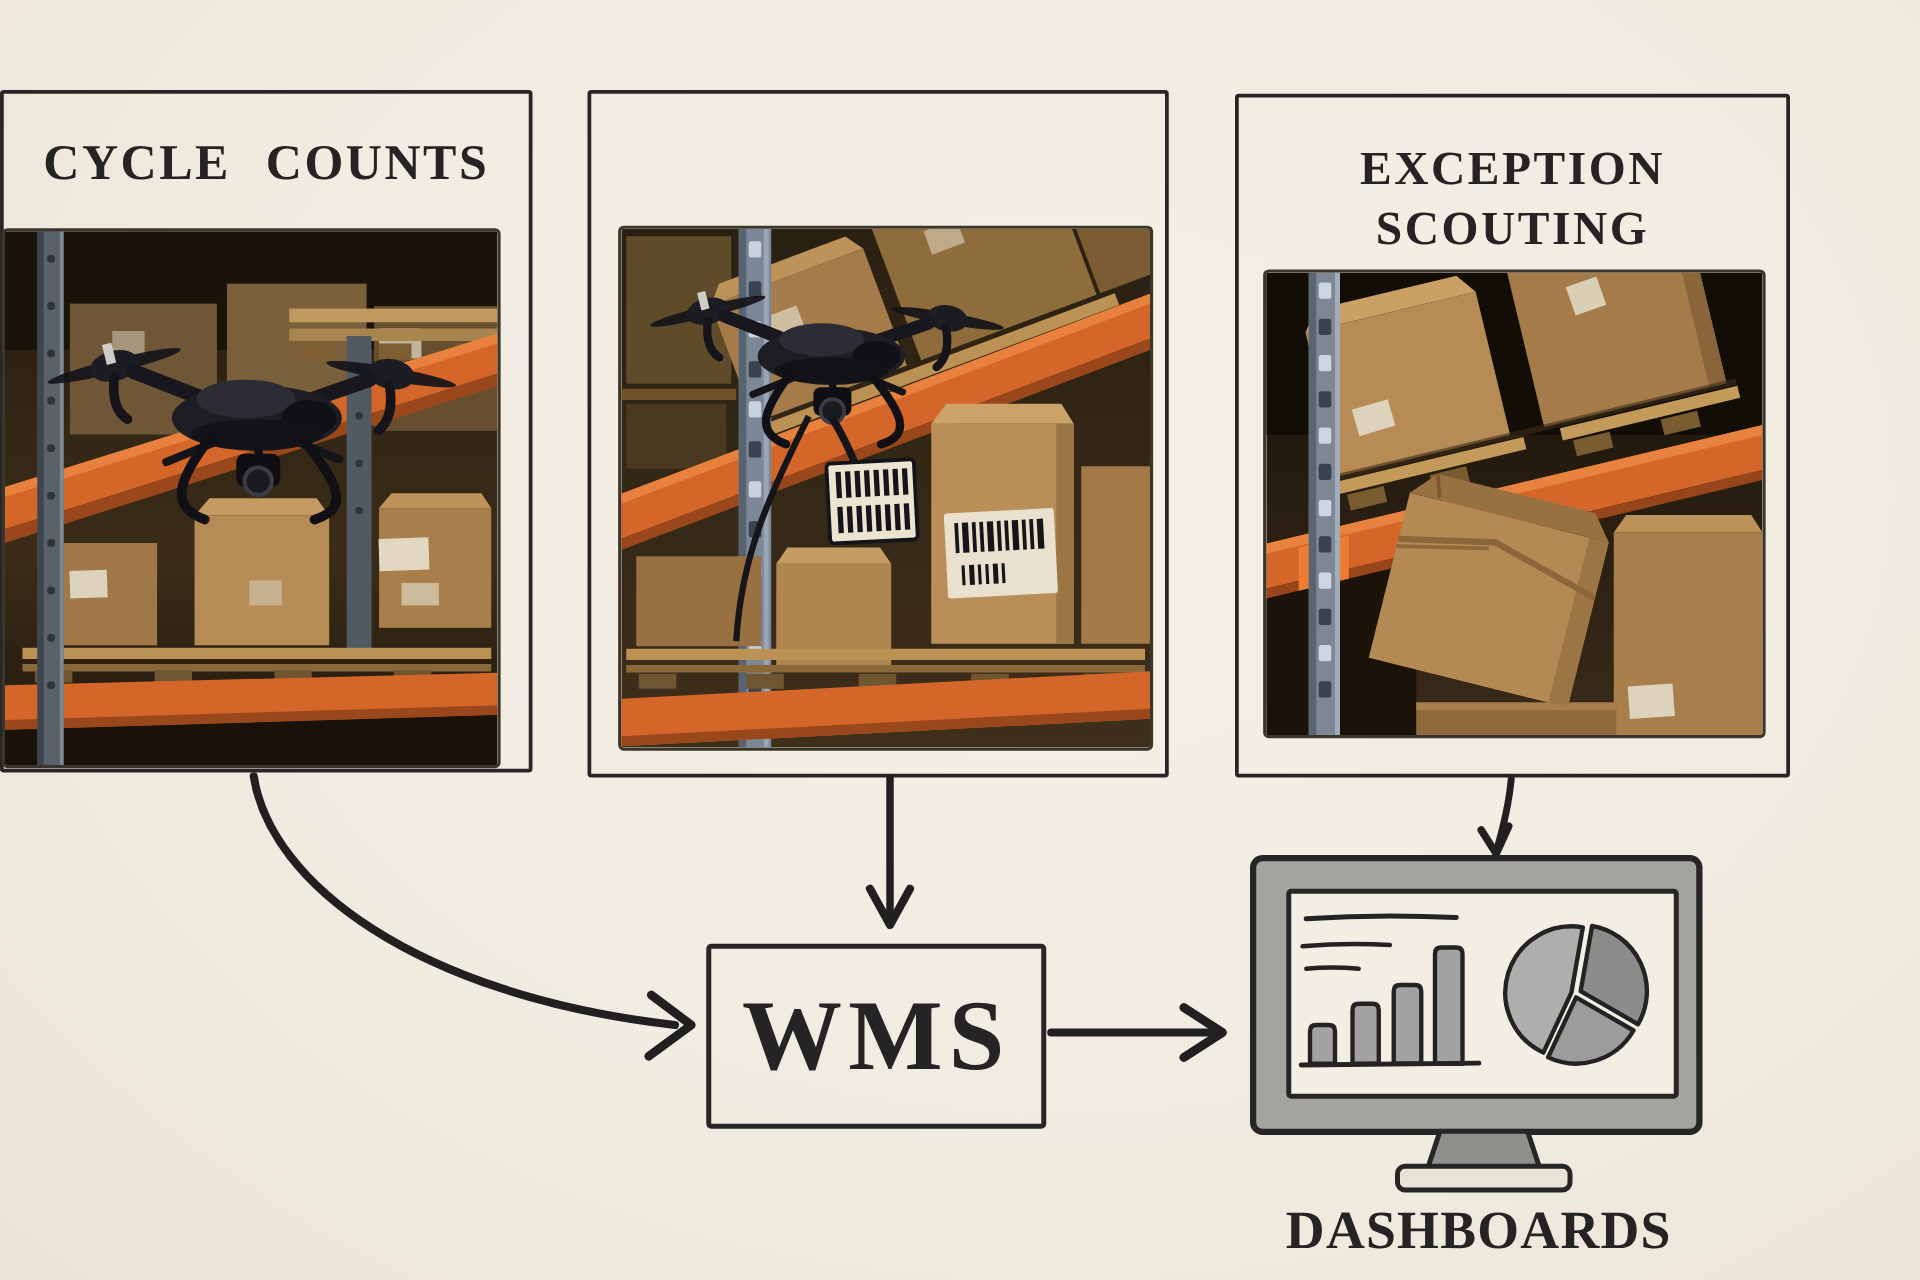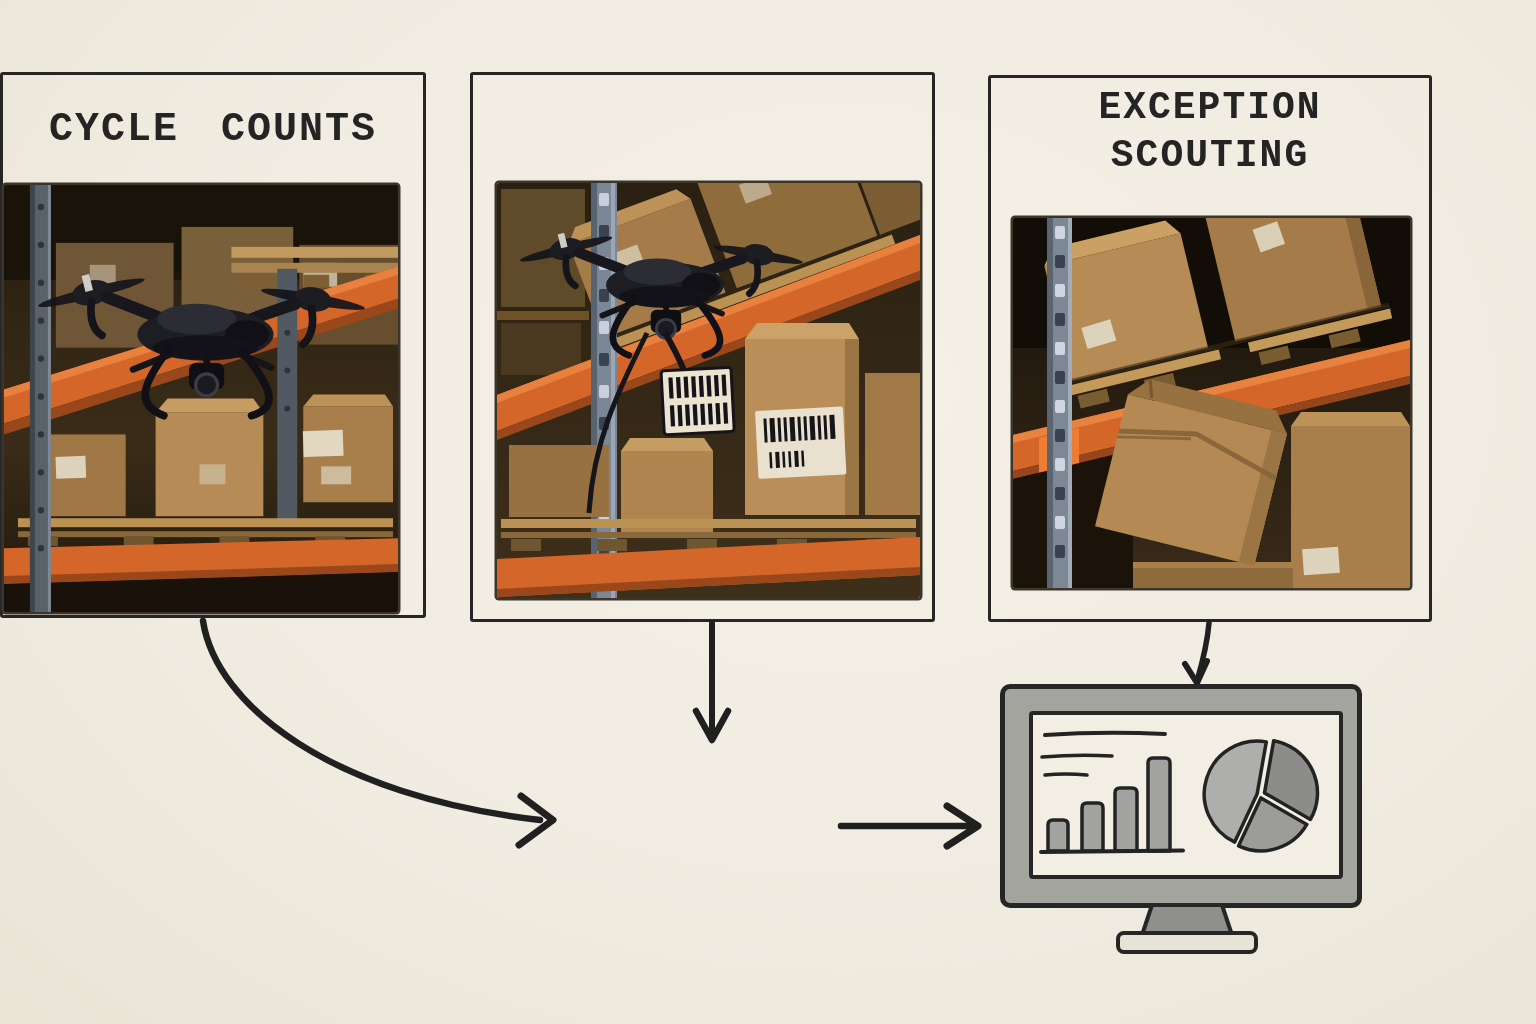--- a/index.html
+++ b/index.html
@@ -1,27 +1,27 @@
 <!DOCTYPE html>
 <html><head>
 <meta charset="utf-8">
 <style>
   html,body{margin:0;padding:0;background:#e8e4da;}
   .canvas{position:relative;width:1536px;height:1024px;overflow:hidden;
     background:radial-gradient(ellipse at 55% 38%, #f4f0e6 0%, #f1ece1 55%, #eae4d7 100%);
-    font-family:Liberation Mono, monospace;color:#242424;}
+    font-family:Liberation Serif, serif;color:#242424;}
   .panel{position:absolute;box-sizing:border-box;border:3.5px solid #262626;border-radius:3px;}
   .panel-1{left:0px;top:72px;width:426px;height:546px;}
   .panel-2{left:470px;top:72px;width:465px;height:550px;}
   .panel-3{left:988px;top:75px;width:444px;height:547px;}
   .panel-title{position:absolute;left:0;right:0;margin:0;text-align:center;font-weight:bold;
     letter-spacing:2px;line-height:1.25;white-space:nowrap;}
   .title-1{top:30px;font-size:40px;word-spacing:16px;}
   .title-2{top:34px;font-size:34px;word-spacing:8px;}
-  .title-3{top:6px;font-size:38px;white-space:normal;padding:0 60px;}
+  .title-3{top:34px;font-size:38px;white-space:normal;padding:0 60px;}
   .photo{position:absolute;border-radius:2px;overflow:hidden;box-shadow:0 0 0 2.5px #3c352b;}
   .photo-1{left:1px;top:110px;width:394px;height:427px;}
   .photo-2{left:24px;top:108px;width:423px;height:415px;}
   .photo-3{left:22px;top:140px;width:397px;height:370px;}
   svg.scene{display:block;width:100%;height:100%;}
   .connectors{position:absolute;left:0;top:0;width:1536px;height:1024px;pointer-events:none;}
   .wms-box{position:absolute;box-sizing:border-box;left:565px;top:755px;width:272px;height:148px;
     border:4px solid #262626;border-radius:4px;display:flex;align-items:center;justify-content:center;}
   .wms-label{font-size:80px;font-weight:bold;letter-spacing:5px;}
   .monitor-bezel{position:absolute;box-sizing:border-box;left:1000px;top:684px;width:362px;height:224px;
@@ -332,20 +332,23 @@
         <path d="M841,826 L970,826" stroke-width="6.5"></path>
         <path d="M947,806 L978,826 L947,846" stroke-width="7"></path>
       </g>
       <g>
         <path d="M1209,623 C1207,646 1202,664 1197,681" stroke-width="5.5"></path>
         <path d="M1185,664 L1197,683 L1207,661" stroke-width="6"></path>
       </g>
     </g>
   </svg>
 
+  <div class="wms-box">
+    <span class="wms-label">WMS</span>
+  </div>
 
   <div class="monitor-bezel">
     <div class="monitor-screen">
       <svg viewBox="0 0 306 160" width="306" height="160">
         <g stroke="#232323" fill="none" stroke-linecap="round">
           <path d="M12,20 Q70,16 132,19" stroke-width="4"></path>
           <path d="M9,42 Q45,39 79,41" stroke-width="3.5"></path>
           <path d="M12,60 Q32,58 54,60" stroke-width="3.5"></path>
         </g>
         <g fill="#a2a2a0" stroke="#232323" stroke-width="3.5" stroke-linejoin="round">
@@ -360,14 +363,15 @@
           <path d="M0,0 L45.9,26.5 A53,53 0 0 1 -22.4,48 Z" fill="#9c9c9a" transform="translate(0.9,2.9)"></path>
           <path d="M0,0 L9.2,-52.2 A53,53 0 0 1 45.9,26.5 Z" fill="#8c8c8a" transform="translate(4.5,-2.1)"></path>
         </g>
       </svg>
     </div>
   </div>
   <svg class="monitor-stand" viewBox="0 0 174 58">
     <path d="M52,2 L122,2 L132,32 L42,32 Z" fill="#8f8f8b" stroke="#262626" stroke-width="4" stroke-linejoin="round"></path>
     <rect x="18" y="30" width="138" height="19" rx="6" fill="#e8e3d7" stroke="#262626" stroke-width="4"></rect>
   </svg>
+  <div class="dashboards-label">DASHBOARDS</div>
 
 </div>
 
 </body></html>

